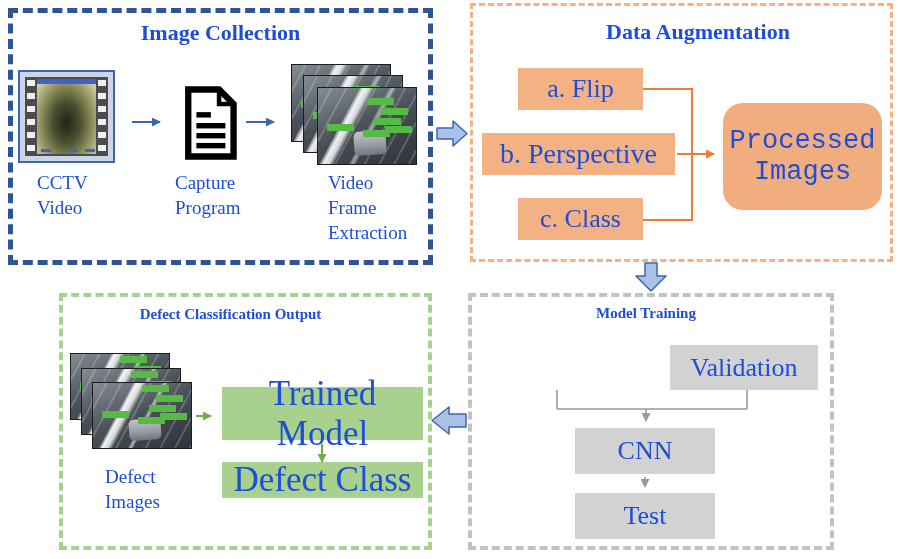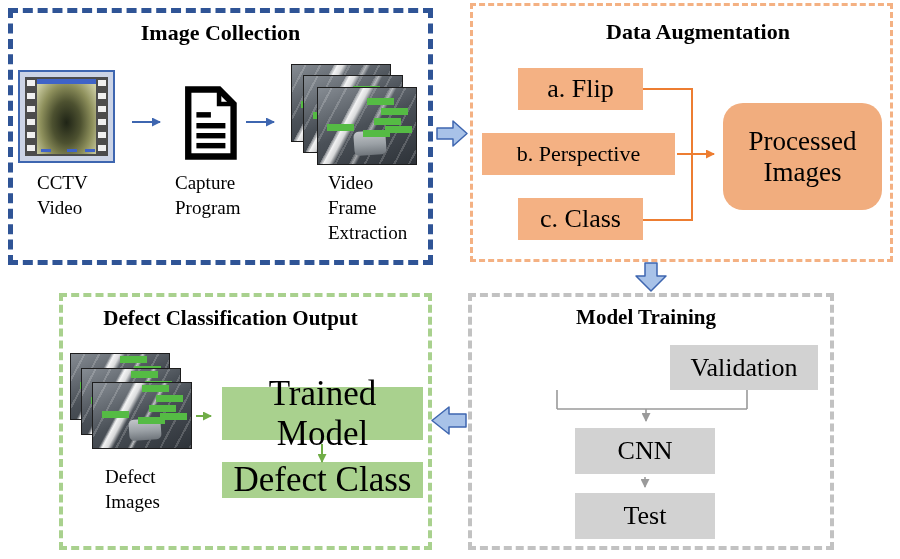--- a/index.html
+++ b/index.html
@@ -1,39 +1,39 @@
 <!DOCTYPE html>
 <html><head>
 <meta charset="utf-8">
 <style>
   html,body{margin:0;padding:0;background:#ffffff;}
   .canvas{
     position:relative;width:900px;height:559px;background:#ffffff;overflow:hidden;
-    font-family:"Liberation Serif","DejaVu Serif",serif;color:#000000;
+    font-family:"Liberation Serif","DejaVu Serif",serif;color:#1d4ed8;
   }
   .abs{position:absolute;box-sizing:border-box;}
   
   .panel{position:absolute;box-sizing:border-box;background:transparent;}
   .panel.blue  {border:5px dashed #2F5496;}
   .panel.orange{border:3px dashed #F4B183;}
   .panel.green {border:4px dashed #A9D18E;}
   .panel.gray  {border:4px dashed #C2C2C2;}
   
   .sec-title{position:absolute;font-weight:bold;font-size:22px;text-align:center;white-space:nowrap;}
-  .sec-title.small{font-size:21px;}
+  .sec-title.small{font-size:15px;}
   
   .caption{position:absolute;font-size:19px;line-height:1.32;white-space:pre-line;}
   
   .fbox{position:absolute;display:flex;align-items:center;justify-content:center;
         text-align:center;font-size:26px;line-height:1.12;box-sizing:border-box;}
   .fbox.orange{background:#F4B183;}
   .fbox.orange-round{background:#F1AD7E;border-radius:20px;white-space:pre-line;font-size:27px;}
   .fbox.grayfill{background:#D2D2D2;}
   .fbox.greenfill{background:#A9D18E;font-size:35px;}
-  .fbox.persp{font-size:22px;}
+  .fbox.persp{font-size:28px;}
   
   .cctv{background:#ccd4e6;border:2px solid #3E66B0;padding:3px;}
   .film{position:absolute;left:5px;top:5px;right:5px;bottom:5px;background:#4c4c4c;}
   .holes{position:absolute;top:3px;bottom:3px;width:8px;
          background:repeating-linear-gradient(to bottom,#f0f0f0 0 6px,transparent 6px 13px);}
   .holes.l{left:2px;}  .holes.r{right:2px;}
   .screen{position:absolute;left:12px;right:12px;top:2px;bottom:2px;
           background:radial-gradient(ellipse at 50% 58%, #1f2416 0%, #4d5130 34%, #8e905c 62%, #c9caa0 88%, #d9dab4 100%);}
   .screen-bar{position:absolute;left:0;right:0;top:0;height:5px;background:#3f63c8;}
   .screen-stamp{position:absolute;left:4px;bottom:2px;width:10px;height:3px;background:#3f63c8;
@@ -129,21 +129,21 @@
 Program</div>
   <div class="caption" style="left:328px;top:170px;width:105px;">Video
 Frame
 Extraction</div>
   <div class="caption" style="left:105px;top:464px;width:95px;">Defect
 Images</div>
 
   <div class="fbox orange" style="left:518px;top:68px;width:125px;height:42px;">a. Flip</div>
   <div class="fbox orange persp" style="left:482px;top:133px;width:193px;height:42px;">b. Perspective</div>
   <div class="fbox orange" style="left:518px;top:198px;width:125px;height:42px;">c. Class</div>
-  <div class="fbox orange-round" style="left:723px;top:103px;width:159px;height:107px;">Processed
+  <div class="fbox orange-round" style="left:723px;top:103px;width:159px;height:107px;font-family:Liberation Mono, monospace;">Processed
 Images</div>
 
   <div class="fbox grayfill" style="left:670px;top:345px;width:148px;height:45px;">Validation</div>
   <div class="fbox grayfill" style="left:575px;top:493px;width:140px;height:46px;">Test</div>
   <div class="fbox grayfill" style="left:575px;top:428px;width:140px;height:46px;">CNN</div>
 
   <div class="fbox greenfill" style="left:222px;top:387px;width:201px;height:53px;">Trained Model</div>
   <div class="fbox greenfill" style="left:222px;top:462px;width:201px;height:36px;">Defect Class</div>
 
   <svg class="flow-svg" width="900" height="559" viewBox="0 0 900 559">

